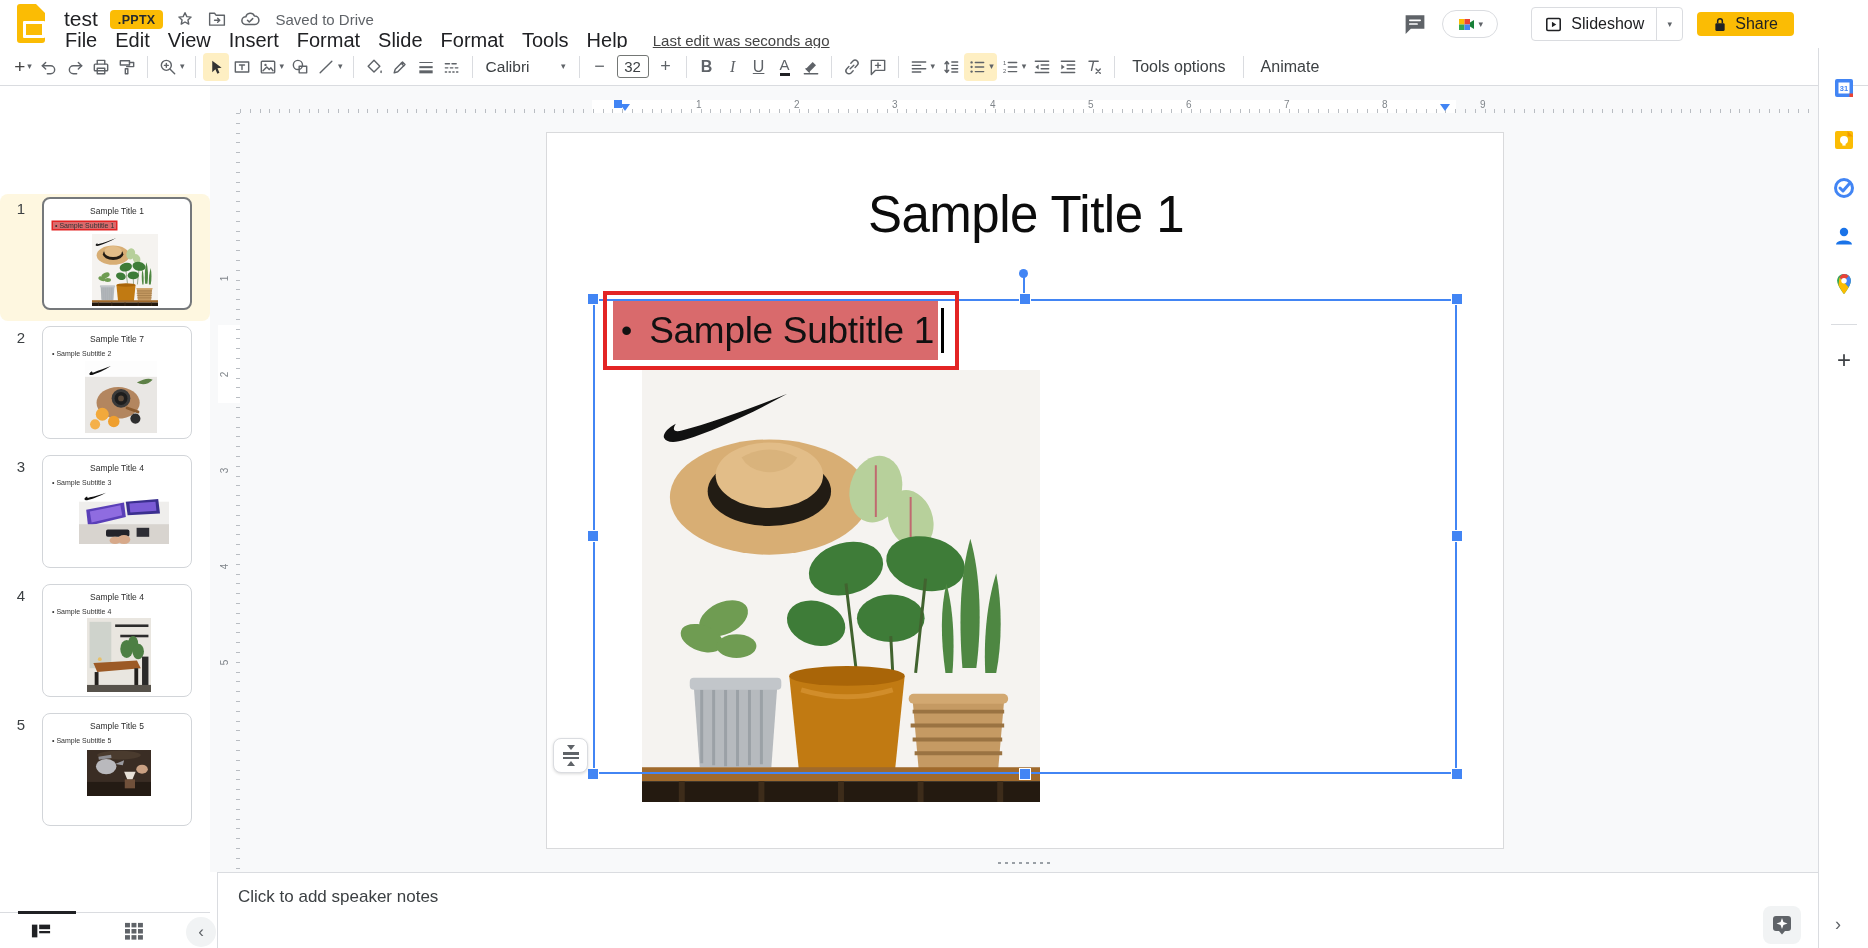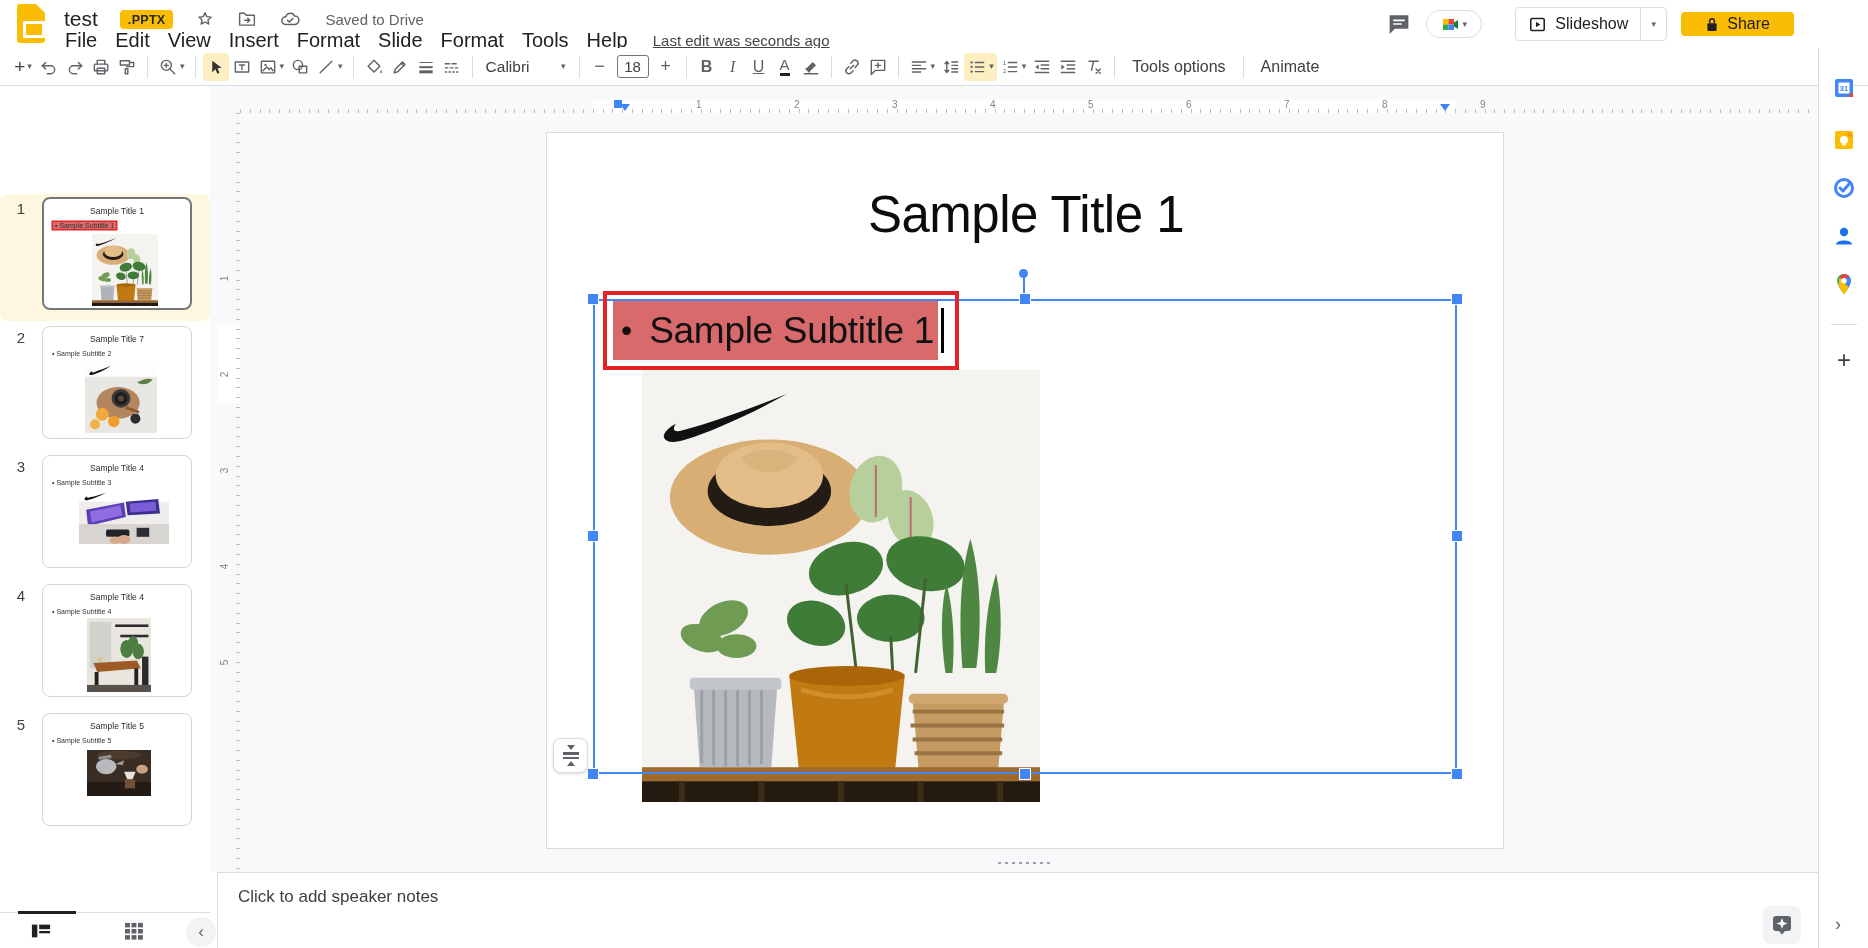--- a/index.html
+++ b/index.html
@@ -10,37 +10,37 @@
   .ic { stroke:#5f6368; fill:none; stroke-width:1.7; stroke-linecap:round; stroke-linejoin:round; }
 
   
   .header { position:absolute; left:0; top:0; width:1868px; height:48px; background:#fff; }
   .doc-logo { position:absolute; left:17px; top:4px; width:28px; height:39px;
     background:var(--badge_yellow); border-radius:3px; }
   .doc-logo::before { content:""; position:absolute; right:0; top:0;
     border-style:solid; border-width:0 9px 9px 0; border-color:transparent #fff transparent transparent; }
   .doc-logo::after { content:""; position:absolute; left:6px; top:17px; width:16px; height:11px;
     border:3px solid #fff; border-radius:1px; }
-  .title-row { position:absolute; left:64px; top:7px; height:24px; display:flex; align-items:center; gap:22px; }
+  .title-row { position:absolute; left:64px; top:7px; height:24px; display:flex; align-items:center; gap:12px; }
   .doc-title { font-size:21px; color:#202124; }
   .badge { background:var(--badge_yellow); color:#262b2e; font-size:12.5px; font-weight:bold;
     padding:3px 8px 2px; border-radius:4px; letter-spacing:.3px; }
   .saved { font-size:15px; color:#5f6368; margin-left:2px; }
   .menu-row { position:absolute; left:56px; top:26px; display:flex; align-items:center; }
   .menu-item { font-size:20px; padding:3px 9px; border-radius:4px; cursor:default; }
   .last-edit { font-size:15px; color:#444; text-decoration:underline; margin-left:16px; }
   .hdr-right { position:absolute; right:74px; top:6px; display:flex; align-items:center; gap:14px; height:36px; }
   .meet-pill { width:56px; height:28px; border:1px solid #dadce0; border-radius:14px;
     display:flex; align-items:center; justify-content:center; gap:4px; background:#fff; }
   .btn-slideshow { height:34px; display:flex; align-items:center; background:#fff;
     border:1px solid #dadce0; border-radius:4px; overflow:hidden;margin-left:19px; }
   .btn-slideshow .main { display:flex; align-items:center; gap:8px; padding:0 12px; font-size:16px; font-weight:500; color:#202124; }
   .btn-slideshow .dd { width:26px; height:34px; border-left:1px solid #dadce0;
     display:flex; align-items:center; justify-content:center; }
-  .btn-share { height:24px; display:flex; align-items:center; gap:8px; padding:0 24px;
+  .btn-share { height:24px; display:flex; align-items:center; gap:8px; padding:0 16px;
     background:var(--share_yellow); border-radius:4px; font-size:16px; font-weight:500; color:#202124; }
   .caret { font-size:9px; color:#5f6368; line-height:1; }
 
   
   .toolbar { position:absolute; left:0; top:48px; width:1868px; height:38px; background:#fff;
     border-bottom:1px solid #dadce0; display:flex; align-items:center; padding-left:10px; }
   .tbi { height:28px; min-width:26px; padding:0 3px; display:flex; align-items:center; justify-content:center;
     border-radius:4px; color:#444; gap:2px; }
   .tbi.active { background:var(--active_tool_bg); }
   .tb-sep { width:1px; height:22px; background:#dadce0; margin:0 7px; flex:0 0 1px; }
@@ -319,21 +319,21 @@
       </div>
     <div class="tb-sep"></div>
     <div class="font-name">
         <span>Calibri</span>
         <span class="caret">▾</span>
       </div>
     <div class="tb-sep"></div>
     <div class="tbi">
         <span class="glyph" style="font-size:18px;">−</span>
       </div>
-    <div class="size-box">18</div>
+    <div class="size-box">32</div>
     <div class="tbi">
         <span class="glyph" style="font-size:18px;">+</span>
       </div>
     <div class="tb-sep"></div>
     <div class="tbi">
         <span class="glyph" style="font-weight:bold;">B</span>
       </div>
     <div class="tbi">
         <span class="glyph" style="font-style:italic;font-family:'Liberation Serif',serif;">I</span>
       </div>

